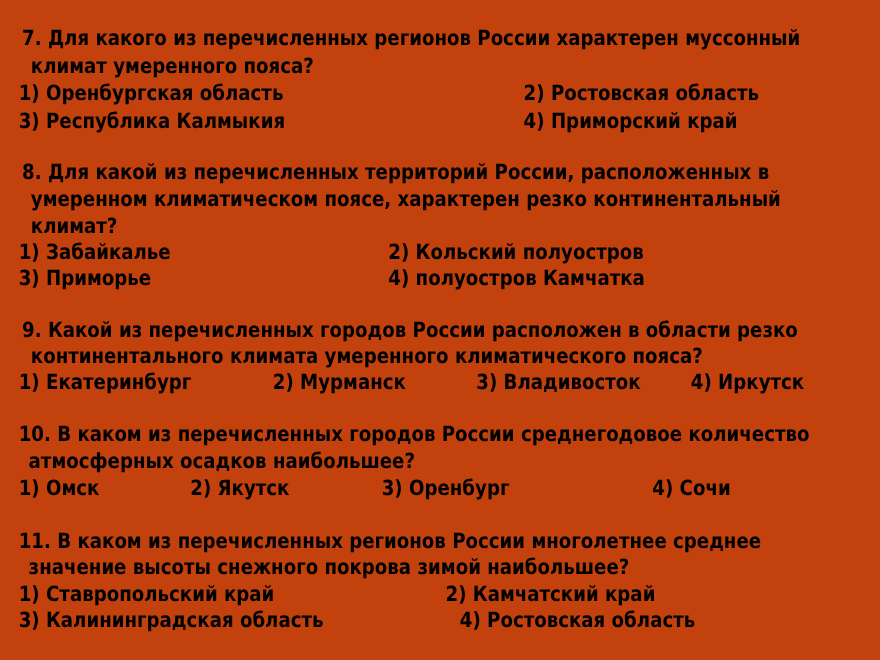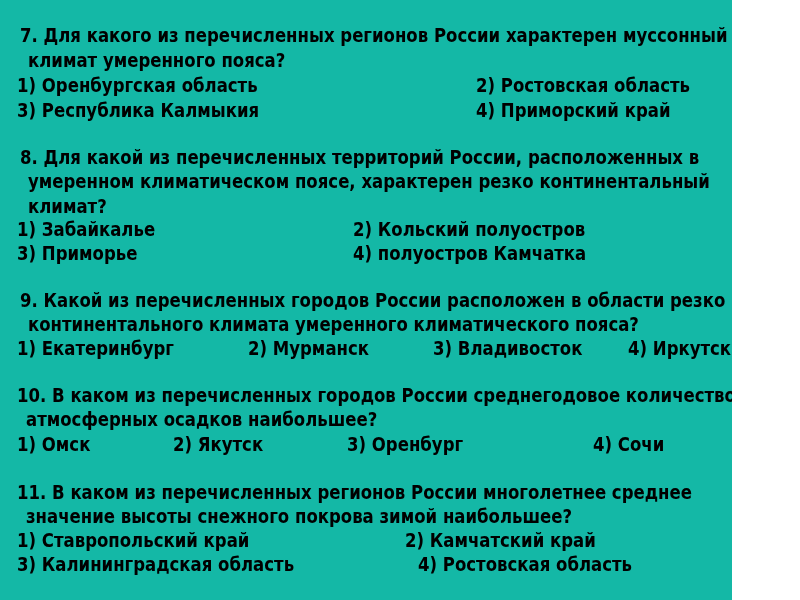--- a/index.html
+++ b/index.html
@@ -2,23 +2,23 @@
 <html><head>
 <meta charset="utf-8">
 <style>
   html, body {
     margin: 0;
     padding: 0;
     background: #ffffff;
   }
   .page {
     position: relative;
-    width: 732px;
+    width: 800px;
     height: 600px;
-    background: #14b8a6;
+    background: #c2410c;
     overflow: hidden;
     font-family: "DejaVu Sans", sans-serif;
     font-weight: 700;
     color: #000000;
   }
   .ln {
     position: absolute;
     font-size: 19px;
     line-height: 24px;
     white-space: nowrap;

